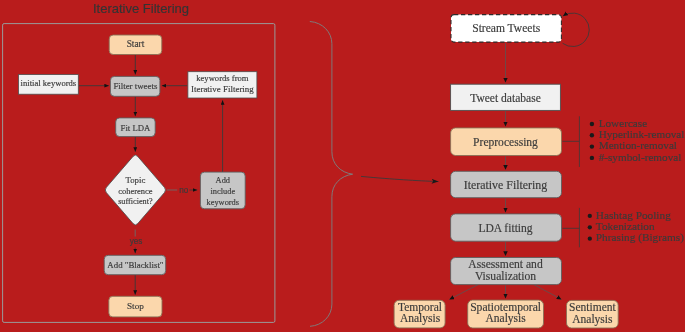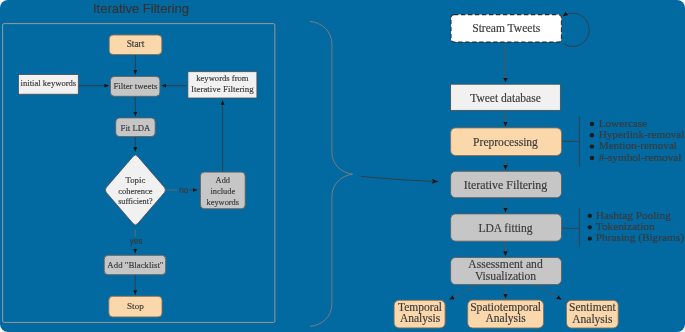--- a/index.html
+++ b/index.html
@@ -1,16 +1,16 @@
 <!DOCTYPE html>
 <html><head>
 <meta charset="utf-8">
 <style>
   html,body{margin:0;padding:0;background:#ffffff;}
-  #page{position:relative;width:685px;height:332px;background:#0369a1;overflow:hidden;border-radius:8px;}
+  #page{position:relative;width:685px;height:332px;background:#b91c1c;overflow:hidden;}
   svg#fig{display:block;shape-rendering:geometricPrecision;}
   text{font-family:"Liberation Serif",serif;fill:#3a3a3a;stroke:#3a3a3a;stroke-width:0.16;paint-order:stroke fill;}
   .ttl{font-family:"Liberation Sans",sans-serif;fill:#333333;font-size:13px;}
   .lbl{font-family:"Liberation Sans",sans-serif;fill:#3a3a3a;}
 </style>
 </head>
 <body>
 
 <div id="page">
   <svg id="fig" width="685" height="332" viewBox="0 0 685 332" xmlns="http://www.w3.org/2000/svg">

